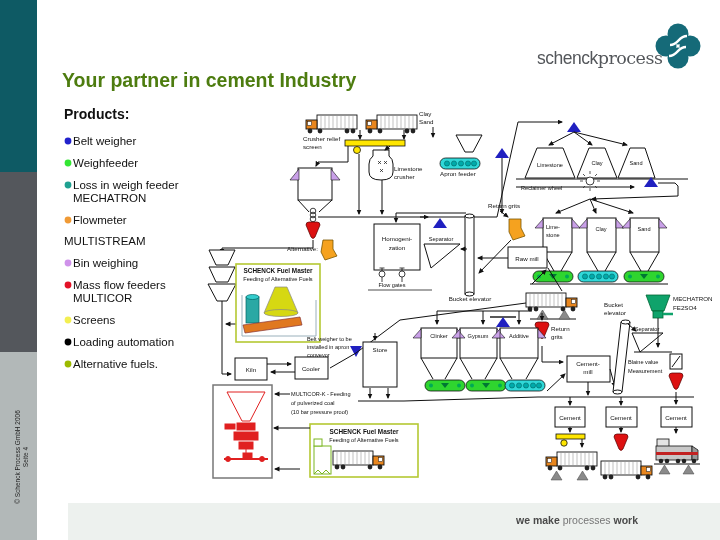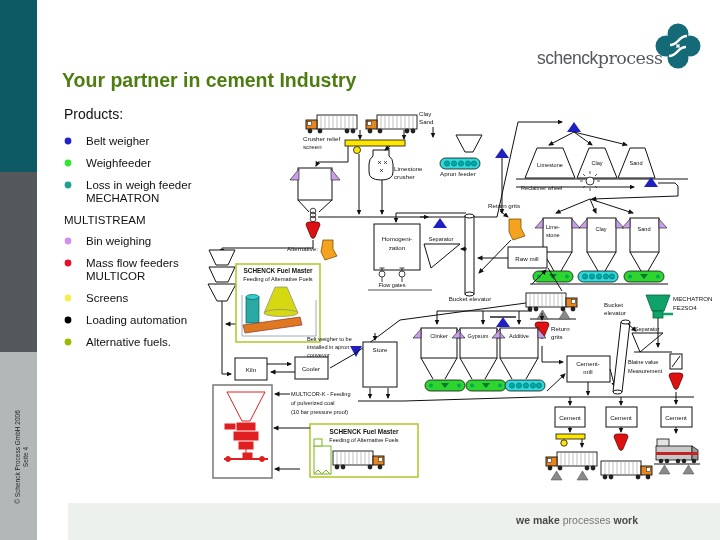--- a/index.html
+++ b/index.html
@@ -12,22 +12,22 @@
   .sb-light{left:0;top:352px;width:37px;height:188px;background:#b2b8b8}
   .vtext{left:-52px;top:448px;width:150px;height:18px;transform:rotate(-90deg);
          font-size:6.5px;color:#222;text-align:center;line-height:1.25}
   
   .title{left:62px;top:69px;font-size:19.5px;font-weight:bold;color:#4d7c0f}
   .logo-words{left:537px;top:48px;font-size:17.5px;color:#54575b;letter-spacing:-0.5px}
   .logo-words .lg1{font-weight:normal}
   .logo-words .lg2{font-family:"DejaVu Serif",serif;font-weight:normal}
   
   .products{left:64px;top:106px;width:162px;color:#111}
-  .pheading{font-size:14px;font-weight:normal;margin-bottom:13px}
-  .pitem{display:flex;gap:14px;margin-bottom:9px;font-size:11.5px;line-height:1.12}
+  .pheading{font-size:14px;font-weight:bold;margin-bottom:13px}
+  .pitem{display:flex;gap:1px;margin-bottom:9px;font-size:11.5px;line-height:1.12}
   .pitem svg{flex:0 0 auto;margin-top:2px}
   .plabel{white-space:pre-line}
   
   .footer{left:68px;top:503px;width:652px;height:37px;background:#edf1ee}
   .footer-text{position:absolute;right:82px;top:11px;font-size:10.5px;color:#4a4a4a}
   .footer-text .bd{font-weight:bold}
   .footer-text .ser{font-family:Liberation Sans, sans-serif;color:#757575}
   
   .diagram{left:195px;top:105px}
   svg text{font-family:"Liberation Sans",sans-serif;font-size:6.2px;fill:#111}
@@ -73,20 +73,26 @@
         <circle cx="4" cy="4" r="3.4" fill="#33e633"></circle>
       </svg>
       <span class="plabel">Weighfeeder</span>
     </div>
   <div class="pitem">
       <svg width="8" height="8">
         <circle cx="4" cy="4" r="3.4" fill="#1fa191"></circle>
       </svg>
       <span class="plabel">Loss in weigh feeder
 MECHATRON</span>
+    </div>
+  <div class="pitem">
+      <svg width="8" height="8">
+        <circle cx="4" cy="4" r="3.4" fill="#f09a35"></circle>
+      </svg>
+      <span class="plabel">Flowmeter</span>
     </div>
   <div class="pitem">
       <span class="plabel">MULTISTREAM</span>
     </div>
   <div class="pitem">
       <svg width="8" height="8">
         <circle cx="4" cy="4" r="3.4" fill="#cf92ea"></circle>
       </svg>
       <span class="plabel">Bin weighing</span>
     </div>

